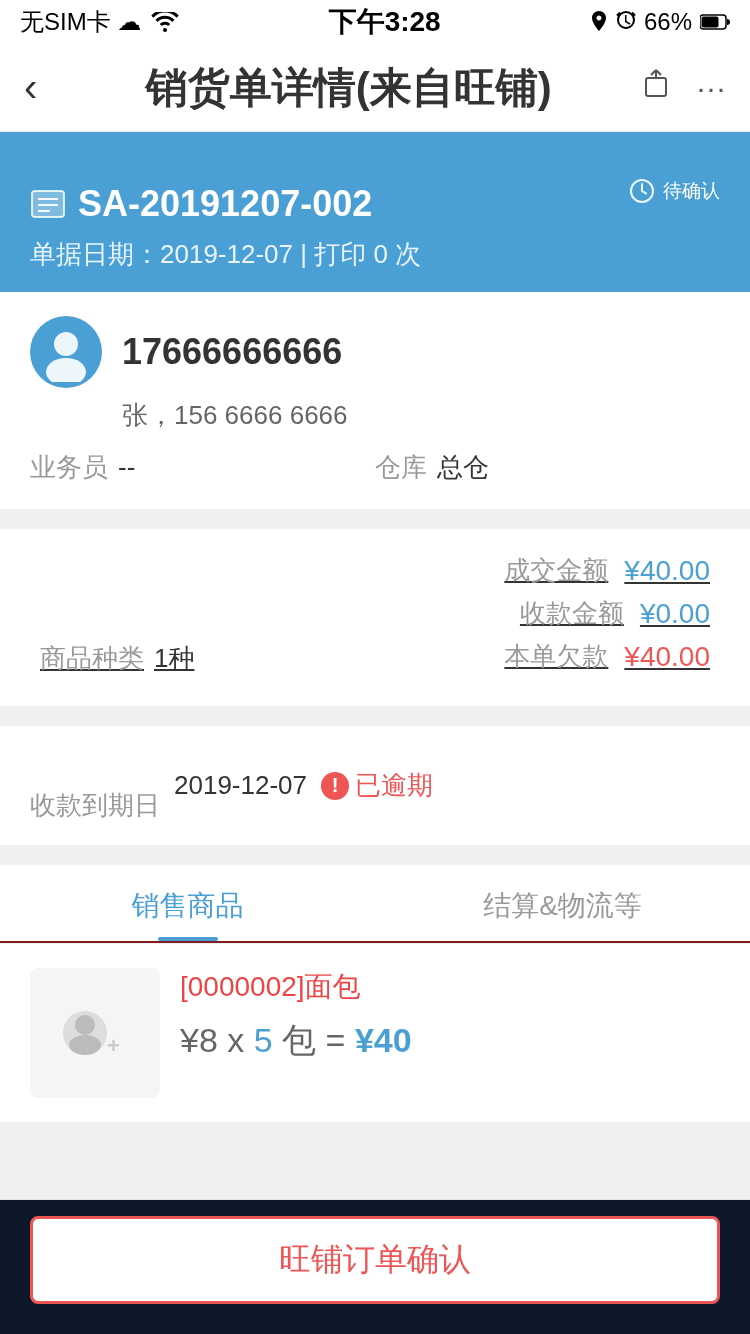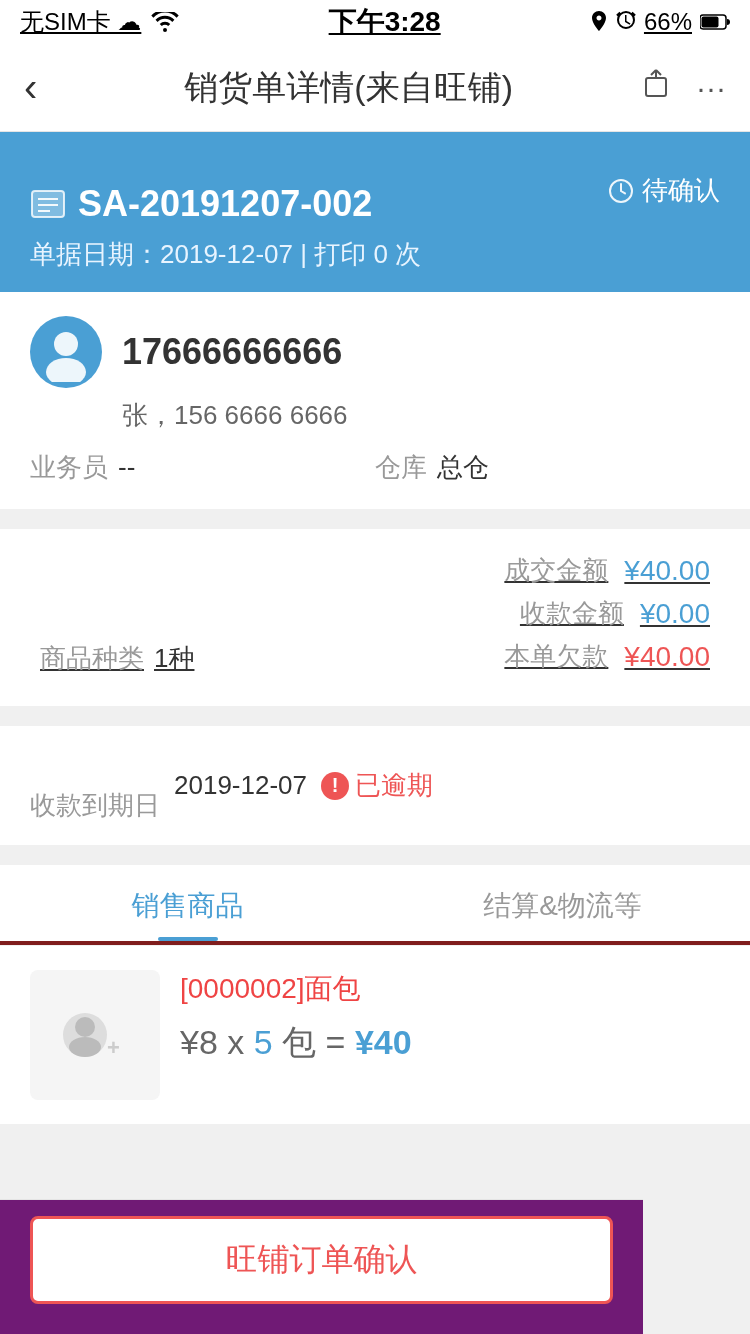--- a/index.html
+++ b/index.html
@@ -16,21 +16,20 @@
     
     .status-bar {
       height: 44px;
       background: #fff;
       display: flex;
       align-items: center;
       justify-content: space-between;
       padding: 0 20px;
       font-size: 24px;
       color: #000;
-      text-decoration: underline;
     }
     .status-left { display: flex; align-items: center; gap: 10px; }
     .status-center { font-size: 28px; font-weight: 600; }
     .status-right { display: flex; align-items: center; gap: 8px; font-size: 24px; }
 
     
     .nav-bar {
       height: 88px;
       background: #fff;
       display: flex;
@@ -40,22 +39,22 @@
     }
     .nav-back {
       font-size: 40px;
       color: #333;
       margin-right: 16px;
       cursor: pointer;
     }
     .nav-title {
       flex: 1;
       text-align: center;
-      font-size: 34px;
-      font-weight: 400;
+      font-size: 42px;
+      font-weight: 700;
       color: #333;
     }
     .nav-actions {
       display: flex;
       align-items: center;
       gap: 20px;
     }
     .nav-action-btn {
       font-size: 30px;
       color: #555;
@@ -81,21 +80,21 @@
       display: flex;
       align-items: center;
       gap: 12px;
       margin-top: 27px;
     }
     .order-status {
       display: flex;
       align-items: center;
       gap: 8px;
       color: #fff;
-      font-size: 26px;
+      font-size: 19px;
     }
     .order-meta {
       color: #e8f4ff;
       font-size: 26px;
     }
 
     
     .white-card {
       background: #fff;
       margin-bottom: 20px;
@@ -234,21 +233,21 @@
     }
     .overdue-text {
       color: #e55;
       font-size: 26px;
     }
 
     
     .tabs-bar {
       background: #fff;
       display: flex;
-      border-bottom: 4px solid #7f1d1d;
+      border-bottom: 2px solid #7f1d1d;
       margin-bottom: 0;
     }
     .tab-item {
       flex: 1;
       text-align: center;
       padding: 22px 0 16px;
       font-size: 28px;
       color: #999;
       cursor: pointer;
       position: relative;
@@ -311,22 +310,22 @@
     .bottom-space {
       background: #f0f0f0;
       height: 200px;
     }
 
     
     .bottom-bar {
       position: fixed;
       bottom: 0;
       left: 0;
-      width: 643px;
-      background: #701a75;
+      width: 750px;
+      background: #0f172a;
       padding: 16px 30px 30px;
       border-top: 1px solid #e5e5e5;
     }
     .confirm-btn {
       width: 100%;
       height: 88px;
       border: 3px solid #e55;
       background: #fff;
       border-radius: 8px;
       font-size: 32px;

